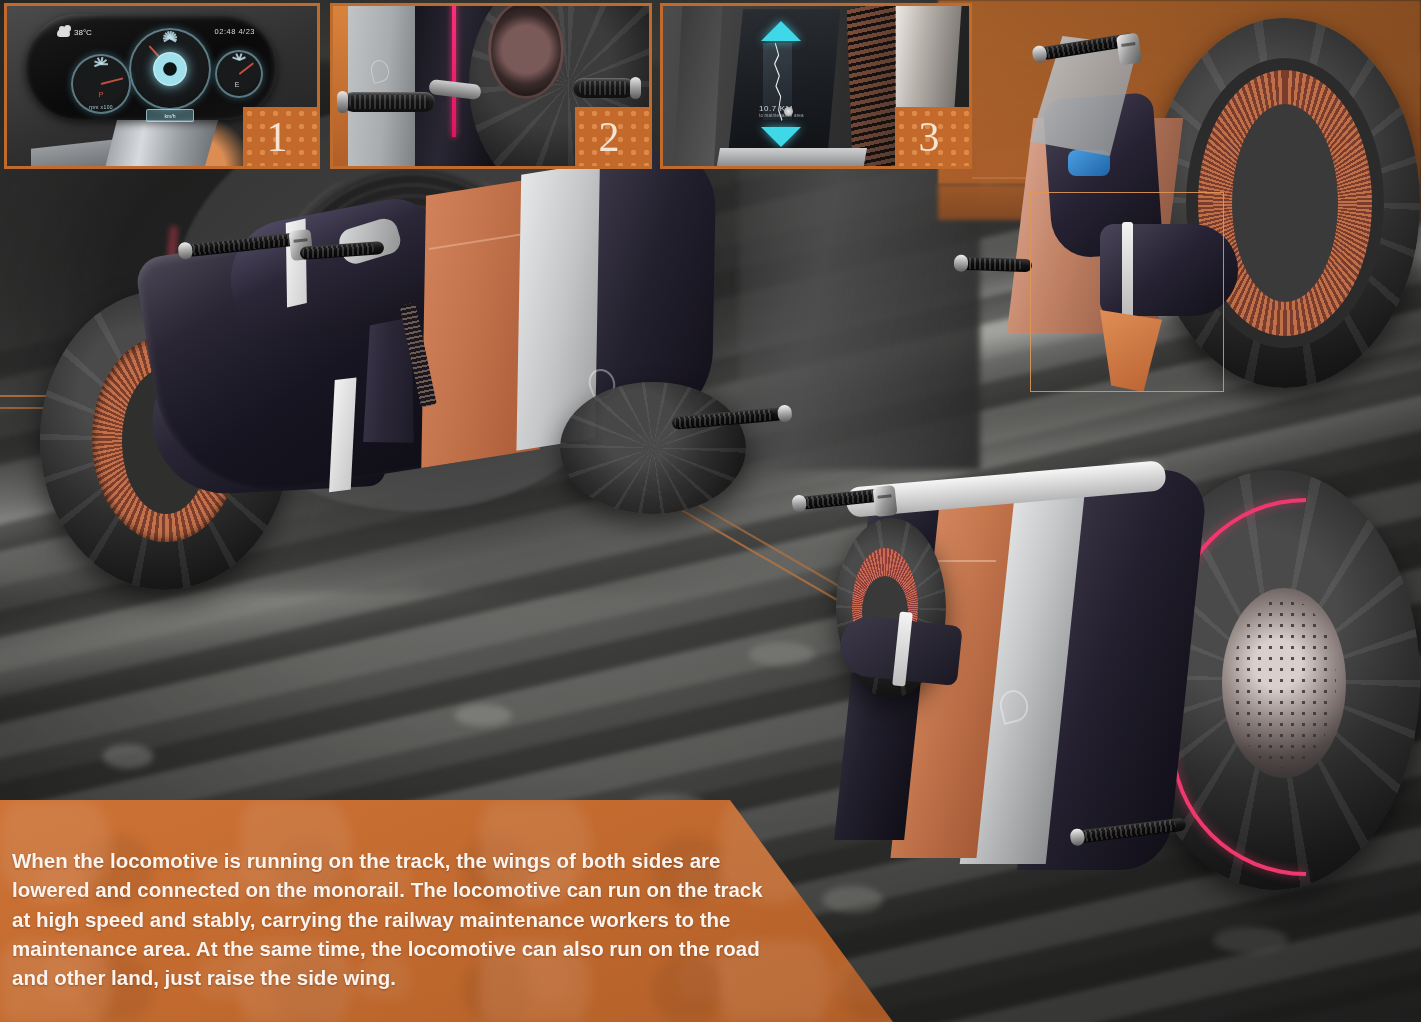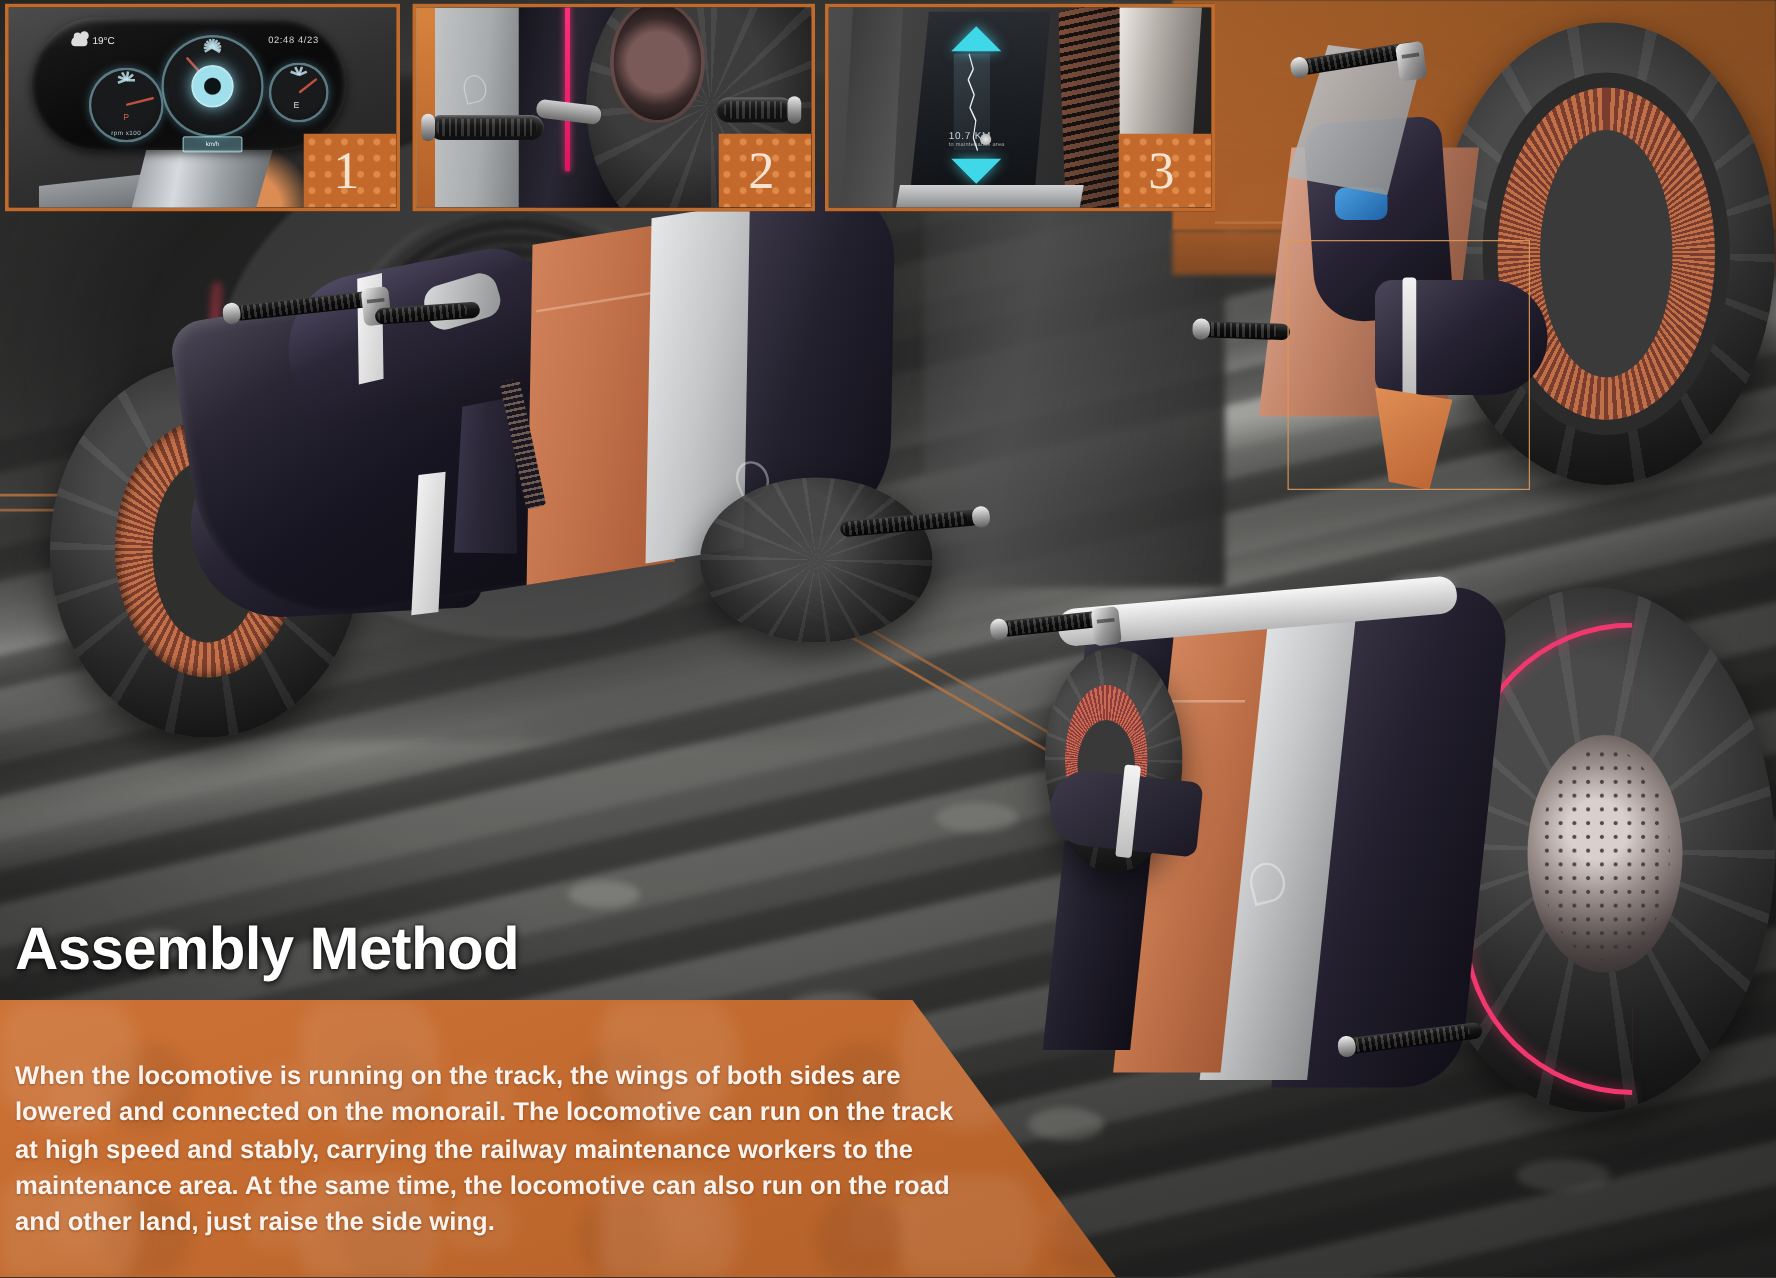--- a/index.html
+++ b/index.html
@@ -534,21 +534,21 @@
 
     <div class="thumb" style="left:4px;width:316px;">
       <div class="scene">
         <div style="position:absolute;inset:0;background:linear-gradient(160deg,#4b4b4b,#2f2f2f 55%,#212121);"></div>
         <div class="dash-orangeglow"></div>
         <div class="dash-stem2"></div>
         <div class="dash-stem"></div>
         <div class="dash-pod">
           <div class="dash-tl">
             <span class="dash-cloud"></span>
-            <span>19°C</span>
+            <span>38°C</span>
           </div>
           <div class="dash-tr">02:48  4/23</div>
 
           <div class="gauge g-main">
             <span class="tick" style="transform:translateX(-50%) rotate(-120deg);"></span>
             <span class="tick" style="transform:translateX(-50%) rotate(-95deg);"></span>
             <span class="tick" style="transform:translateX(-50%) rotate(-70deg);"></span>
             <span class="tick" style="transform:translateX(-50%) rotate(-45deg);"></span>
             <span class="tick" style="transform:translateX(-50%) rotate(-20deg);"></span>
             <span class="tick" style="transform:translateX(-50%) rotate(5deg);"></span>
@@ -632,20 +632,19 @@
           <div class="t3-dot"></div>
         </div>
         <div class="t3-base"></div>
       </div>
       <div class="badge">
         <span>3</span>
       </div>
     </div>
   </div>
 
-  <div class="title">Assembly Method</div>
 
   <div class="textbox">
     <div class="noise"></div>
     <p>When the locomotive is running on the track, the wings of both sides are lowered and connected on the monorail. The locomotive can run on the track at high speed and stably, carrying the railway maintenance workers to the maintenance area. At the same time, the locomotive can also run on the road and other land, just raise the side wing.</p>
   </div>
 
 </div>
 
 </body></html>

